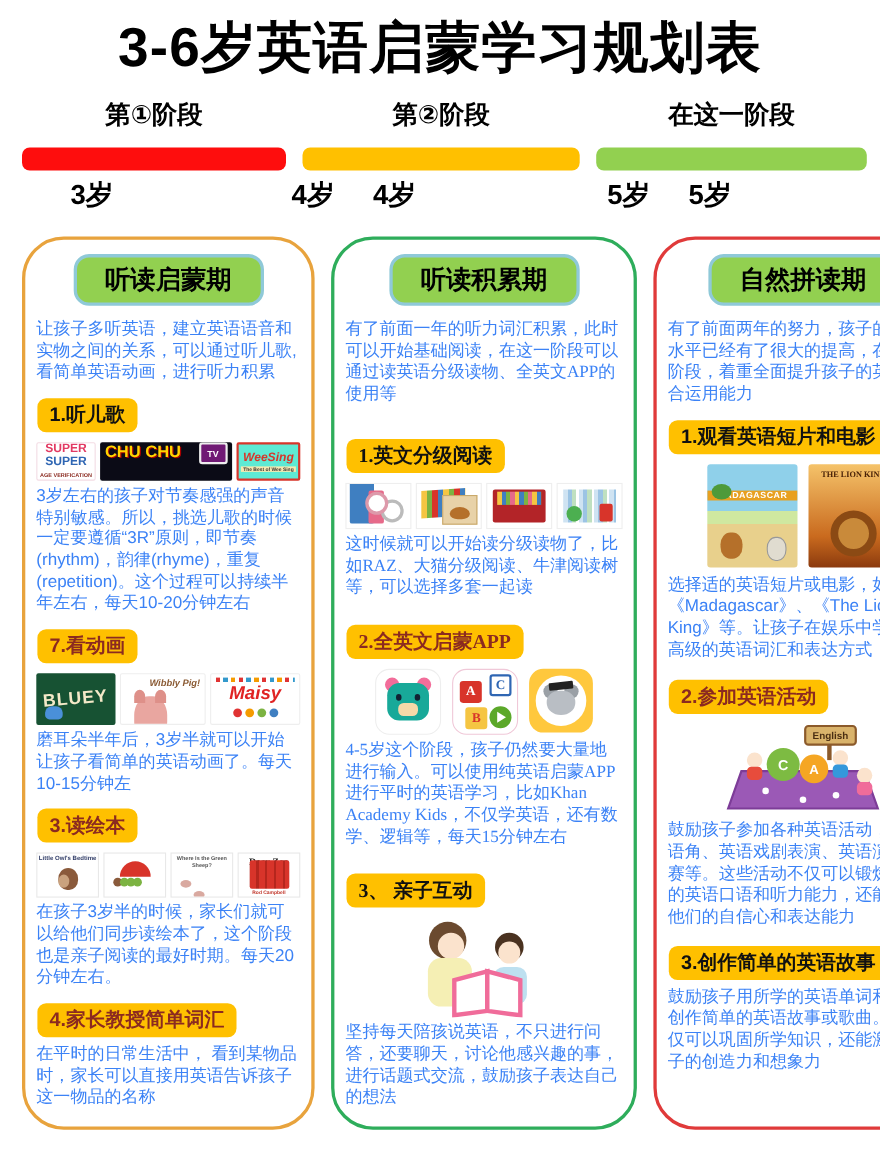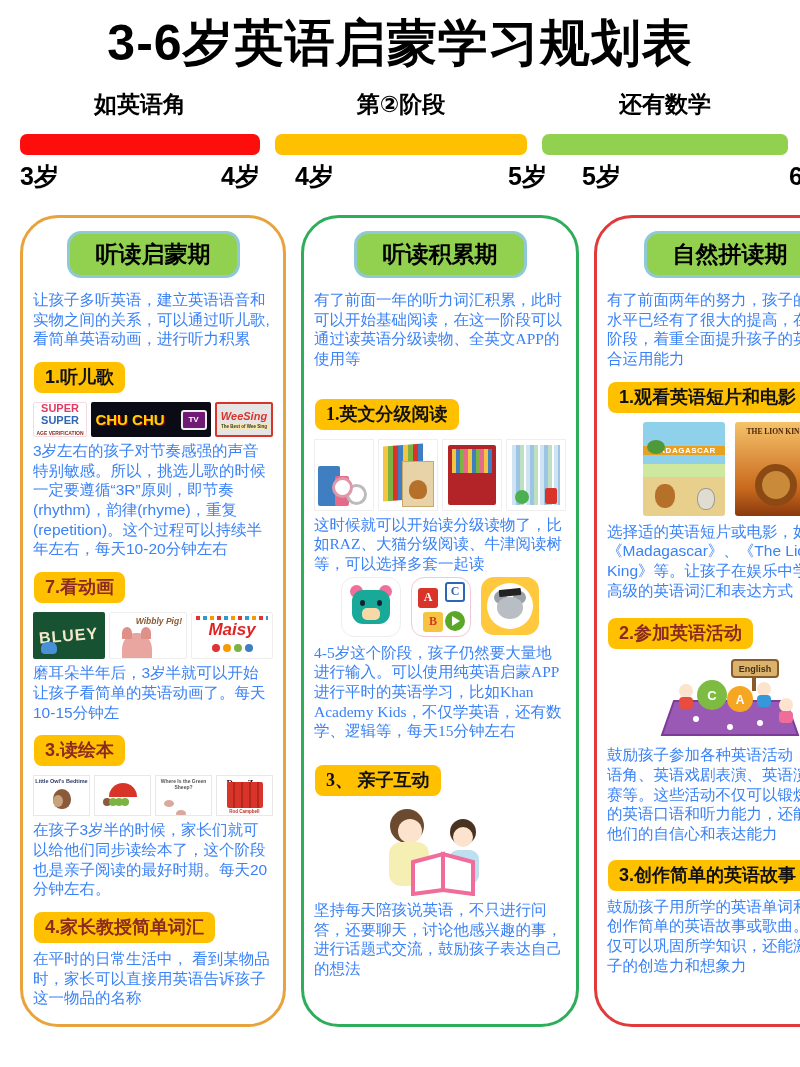--- a/index.html
+++ b/index.html
@@ -11,21 +11,21 @@
   .title{margin:0;padding-top:16px;text-align:center;font-size:50px;line-height:1.1;
          font-weight:900;letter-spacing:1px;color:#000;}
   .row{display:flex;gap:15px;padding-left:20px;padding-right:12px;}
   .cw1{width:240px;flex:none;}
   .cw2{width:252px;flex:none;}
   .cw3{width:246px;flex:none;}
   .stage-row{margin-top:18px;}
   .stage-label{text-align:center;font-size:23px;font-weight:800;color:#000;}
   .bar-row{margin-top:14px;}
   .bar{height:21px;border-radius:7px;}
-  .age-row{margin-top:5px;}
+  .age-row{margin-top:5px;margin-left:44px;}
   .ages{display:flex;justify-content:space-between;padding-right:20px;
         font-size:25px;font-weight:800;color:#000;}
 
   
   .columns{margin-top:22px;height:812px;align-items:stretch;}
   .col{border:3px solid #999;border-radius:38px;background:#fff;
        padding:13px 10px 16px;display:flex;flex-direction:column;overflow:hidden;}
   .badge{align-self:center;background:#92D050;border:3px solid #8FC9D8;border-radius:14px;
          padding:5px 26px;font-size:23px;font-weight:800;color:#000;white-space:nowrap;}
   .txt{font-size:15.5px;line-height:1.27;color:#3b82f6;margin:0;}
@@ -36,25 +36,25 @@
   .thumbs.center{justify-content:center;gap:10px;}
   .th{position:relative;overflow:hidden;border-radius:2px;}
 
   
   .h52{height:52px;}
   .t-ss{width:52px;background:#fff;border:1px solid #f3dce4;display:flex;flex-direction:column;
         align-items:center;justify-content:center;gap:1px;}
   .ss-l1{color:#E23A63;font-weight:800;font-size:11px;line-height:1;}
   .ss-l2{color:#2F66B3;font-weight:800;font-size:11px;line-height:1;}
   .ss-sub{color:#8B2A20;font-weight:700;font-size:5px;margin-top:3px;}
-  .t-chuchu{flex:1;background:#0B0B16;display:flex;align-items:center;justify-content:center;gap:16px;}
+  .t-chuchu{flex:1;background:#0B0B16;display:flex;justify-content:center;gap:16px;}
   .cc-txt{color:#FFD400;font-weight:800;font-size:15px;text-shadow:1px 1px 0 #a00;}
   .cc-tv{width:22px;height:16px;background:#701a75;border:2px solid #eee;border-radius:3px;color:#fff;
          font-size:8px;font-weight:800;display:flex;align-items:center;justify-content:center;}
-  .t-weesing{width:58px;background:#e5e5e5;border:2px solid #D8342A;display:flex;flex-direction:column;
+  .t-weesing{width:58px;background:#5eead4;border:2px solid #D8342A;display:flex;flex-direction:column;
              align-items:center;justify-content:center;box-sizing:border-box;}
   .ws-t{color:#D8342A;font-weight:800;font-style:italic;font-size:11px;}
   .ws-s{color:#333;font-size:4.5px;font-weight:700;background:#F7E9B0;padding:0 2px;margin-top:2px;}
 
   
   .h74{height:74px;}
   .t-bluey{width:72px;background:#175233;display:flex;align-items:center;justify-content:center;}
   .bluey-t{color:#F4E9C8;font-weight:800;font-size:16px;letter-spacing:1px;transform:rotate(-5deg);}
   .bluey-dog{position:absolute;bottom:5px;left:8px;width:16px;height:12px;background:#4A90D9;
              border-radius:6px 6px 4px 4px;}
@@ -159,23 +159,23 @@
   .footnote-space{flex:1;}
 </style>
 </head>
 <body>
 
 <div class="page">
 
   <h1 class="title">3-6岁英语启蒙学习规划表</h1>
 
   <div class="row stage-row">
-    <div class="cw1 stage-label">如英语角</div>
+    <div class="cw1 stage-label">第①阶段</div>
     <div class="cw2 stage-label">第②阶段</div>
-    <div class="cw3 stage-label">还有数学</div>
+    <div class="cw3 stage-label">在这一阶段</div>
   </div>
 
   <div class="row bar-row">
     <div class="cw1 bar" style="background-color: rgb(254, 13, 13);"></div>
     <div class="cw2 bar" style="background-color: rgb(255, 192, 0);"></div>
     <div class="cw3 bar" style="background-color: rgb(146, 208, 80);"></div>
   </div>
 
   <div class="row age-row">
     <div class="cw1 ages">
@@ -299,20 +299,21 @@
             </span>
         </div>
         <div class="set">
           <i class="s4a"></i>
             <i class="s4b"></i>
             <i class="s4c"></i>
         </div>
       </div>
       <p class="txt">这时候就可以开始读分级读物了，比如RAZ、大猫分级阅读、牛津阅读树等，可以选择多套一起读</p>
 
+      <div class="sec-label" style="margin-top: 24px; color: rgb(139, 42, 32);">2.全英文启蒙APP</div>
       <div class="thumbs h62 center">
         <div class="app app-khan">
           <i class="kh-ear l"></i>
             <i class="kh-ear r"></i>
           <span class="kh-head">
               <i class="kh-eye l"></i>
               <i class="kh-eye r"></i>
               <i class="kh-muz"></i>
             </span>
         </div>

